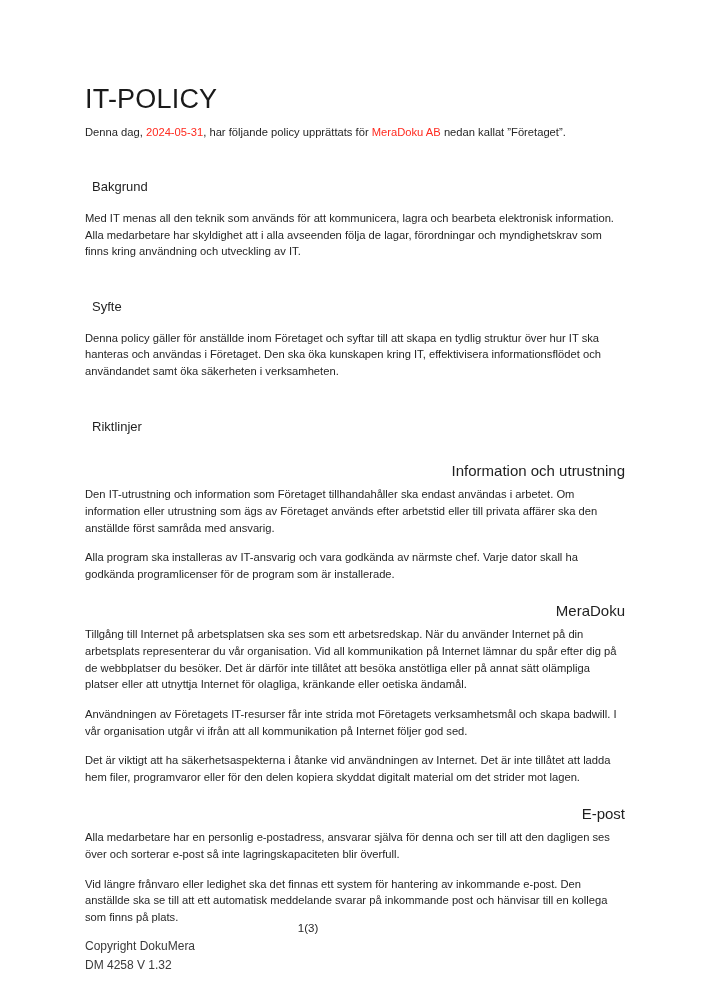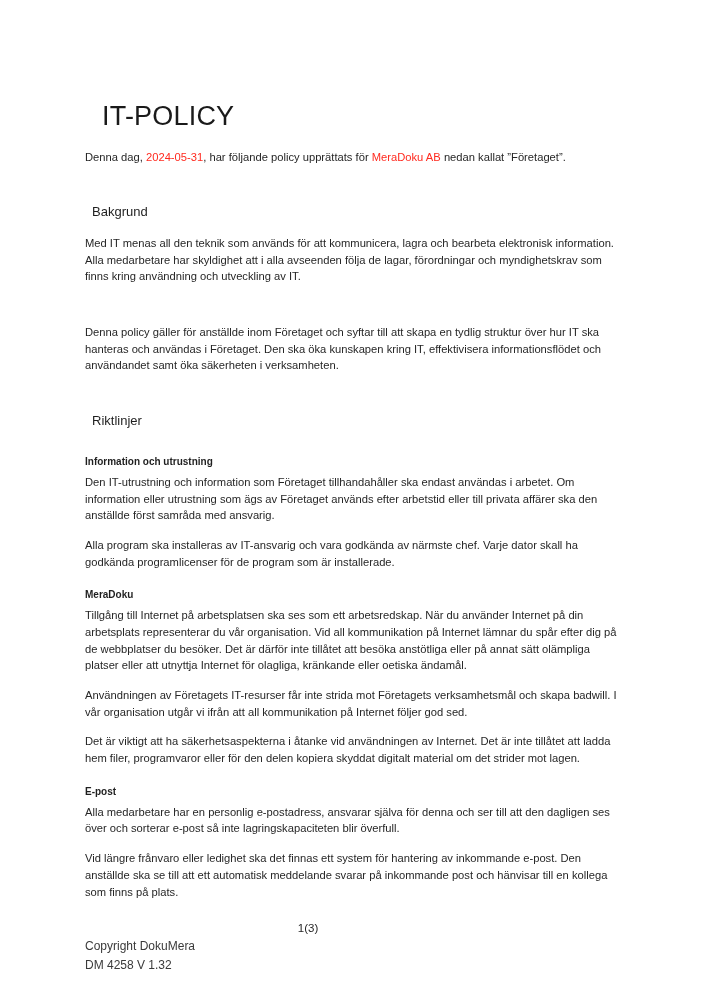--- a/index.html
+++ b/index.html
@@ -21,21 +21,21 @@
     top: 0;
     width: 540px;
   }
 
   
   .doc-title {
     font-size: 27px;
     font-weight: 300;
     letter-spacing: 0.2px;
     color: #1a1a1a;
-    margin: 17px;
+    margin: 0;
     padding-top: 85px;
     line-height: 1.1;
   }
   .doc-subtitle {
     font-size: 11.2px;
     color: #262626;
     line-height: 1.45;
     margin: 9px 0 0 0;
   }
   .accent {
@@ -44,25 +44,26 @@
 
   
   .h-section {
     font-size: 13px;
     font-weight: 400;
     color: #1f1f1f;
     margin: 7px;
     line-height: 1.3;
   }
   .h-sub {
-    font-size: 10px;
-    font-weight: 700;
+    font-size: 15px;
+    font-weight: 400;
     color: #1f1f1f;
     margin: 0;
     line-height: 1.3;
+    text-align: right;
   }
 
   
   .para {
     font-size: 11.2px;
     color: #262626;
     line-height: 1.49;
     margin: 0;
     text-align: left;
   }
@@ -115,20 +116,21 @@
       <span class="accent">MeraDoku AB</span>
       <span>nedan kallat ”Företaget”.</span>
     </p>
 
     <div class="sp-section"></div>
     <h2 class="h-section">Bakgrund</h2>
     <div class="sp-head-body"></div>
     <p class="para">Med IT menas all den teknik som används för att kommunicera, lagra och bearbeta elektronisk information. Alla medarbetare har skyldighet att i alla avseenden följa de lagar, förordningar och myndighetskrav som finns kring användning och utveckling av IT.</p>
 
     <div class="sp-section"></div>
+    <h2 class="h-section">Syfte</h2>
     <div class="sp-head-body"></div>
     <p class="para">Denna policy gäller för anställde inom Företaget och syftar till att skapa en tydlig struktur över hur IT ska hanteras och användas i Företaget. Den ska öka kunskapen kring IT, effektivisera informationsflödet och användandet samt öka säkerheten i verksamheten.</p>
 
     <div class="sp-section"></div>
     <h2 class="h-section">Riktlinjer</h2>
 
     <div class="sp-sub-top"></div>
     <h3 class="h-sub">Information och utrustning</h3>
     <div class="sp-sub-body"></div>
     <p class="para">Den IT-utrustning och information som Företaget tillhandahåller ska endast användas i arbetet. Om information eller utrustning som ägs av Företaget används efter arbetstid eller till privata affärer ska den anställde först samråda med ansvarig.</p>

